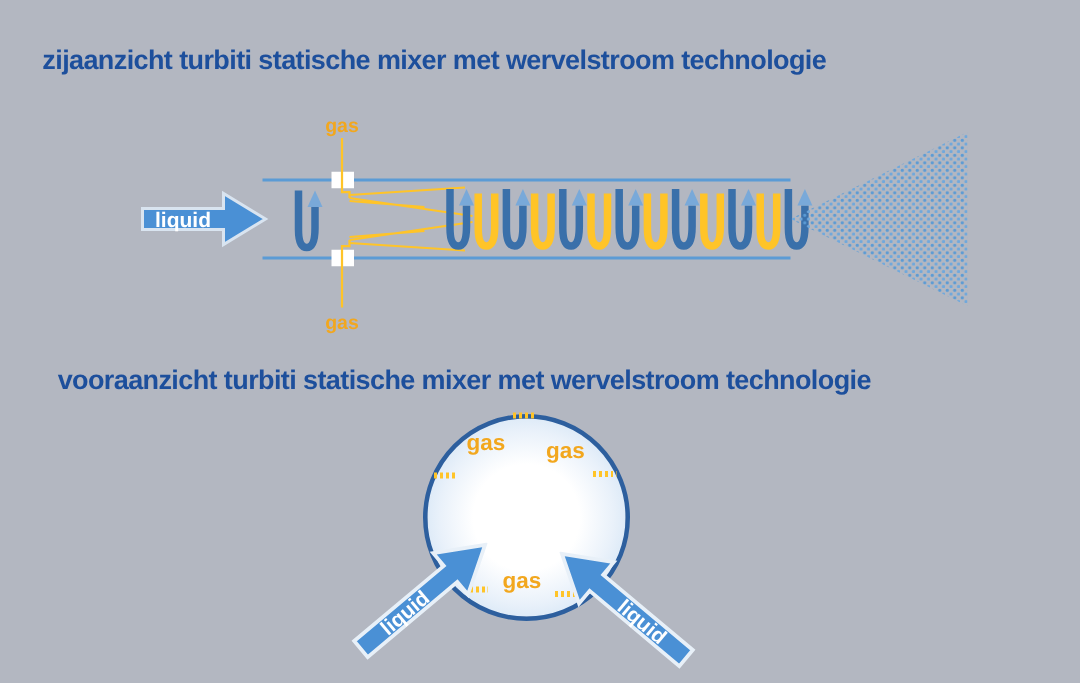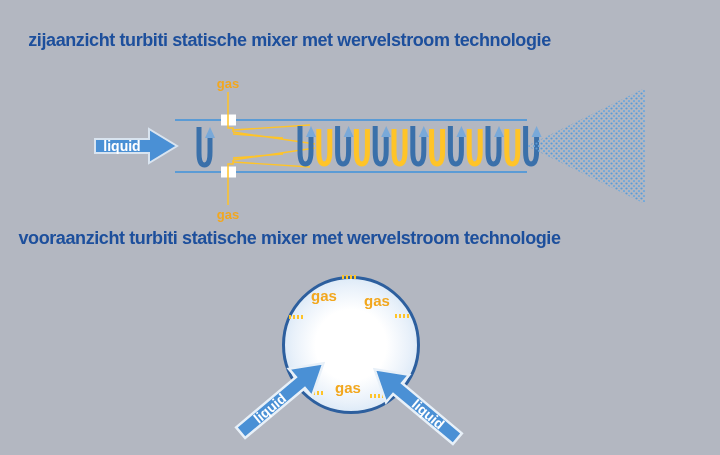--- a/index.html
+++ b/index.html
@@ -6,21 +6,21 @@
   body{
     width:720px;height:455px;position:relative;overflow:hidden;
     background:#b3b7c1;
     font-family:"Liberation Sans","DejaVu Sans",sans-serif;
   }
   .title{
     position:absolute;left:0;width:579px;text-align:center;
     color:#1d4f9c;font-size:18px;font-weight:bold;letter-spacing:-0.4px;
   }
   #title-side{top:30px;}
-  #title-front{top:228px;}
+  #title-front{top:243px;margin-left:20px;}
   #side-view{position:absolute;left:85px;top:72px;width:580px;height:155px;}
   #front-view{position:absolute;left:0;top:265px;width:720px;height:190px;}
   .gas-text{fill:#f2a71e;font-size:13px;font-weight:bold;}
   #mixer-circle{
     position:absolute;left:282px;top:11px;width:138px;height:138px;
     border-radius:50%;border:3px solid #2d5f9e;box-sizing:border-box;
     background:radial-gradient(circle at 50% 50%,
       #ffffff 0%, #ffffff 38%, #e9f1fa 62%, #cfe2f4 84%, #bcd6ee 100%);
   }
   .gas-label-front{

